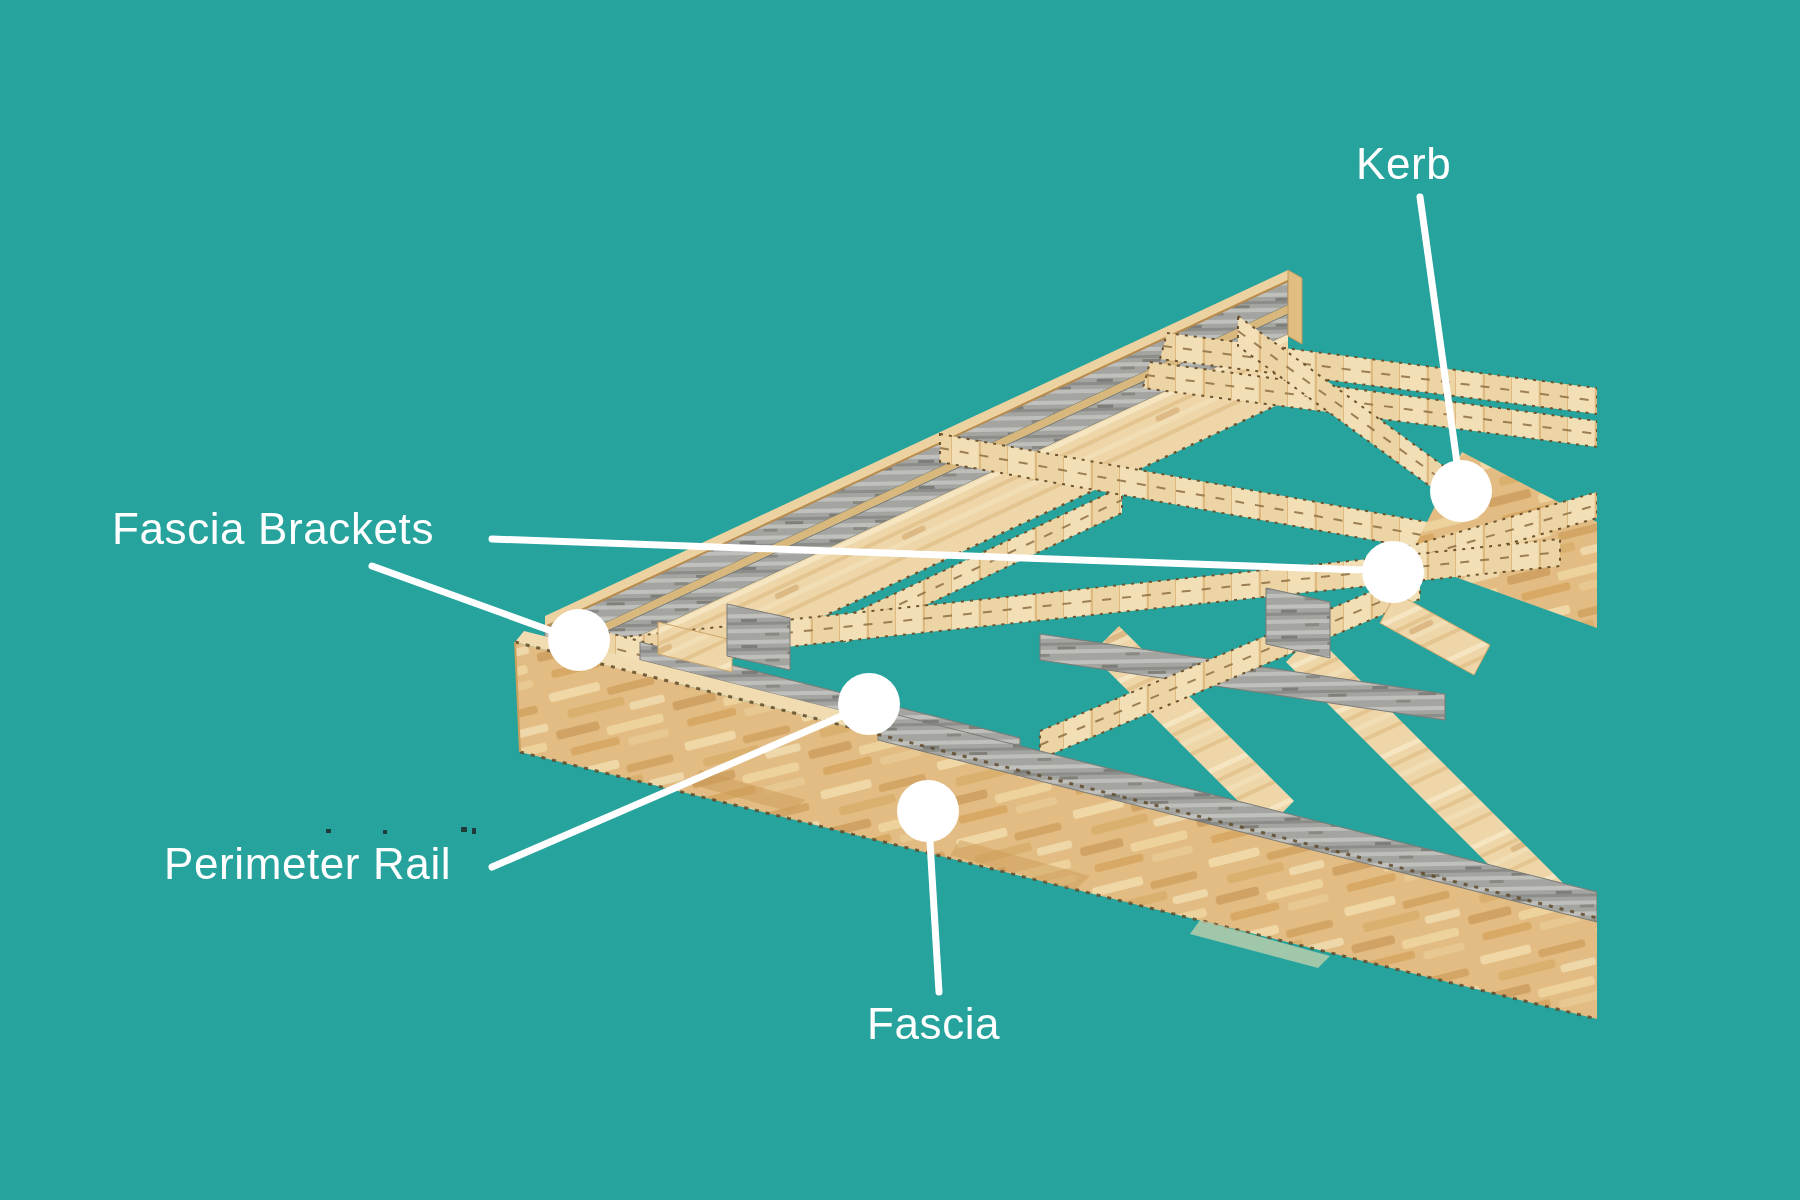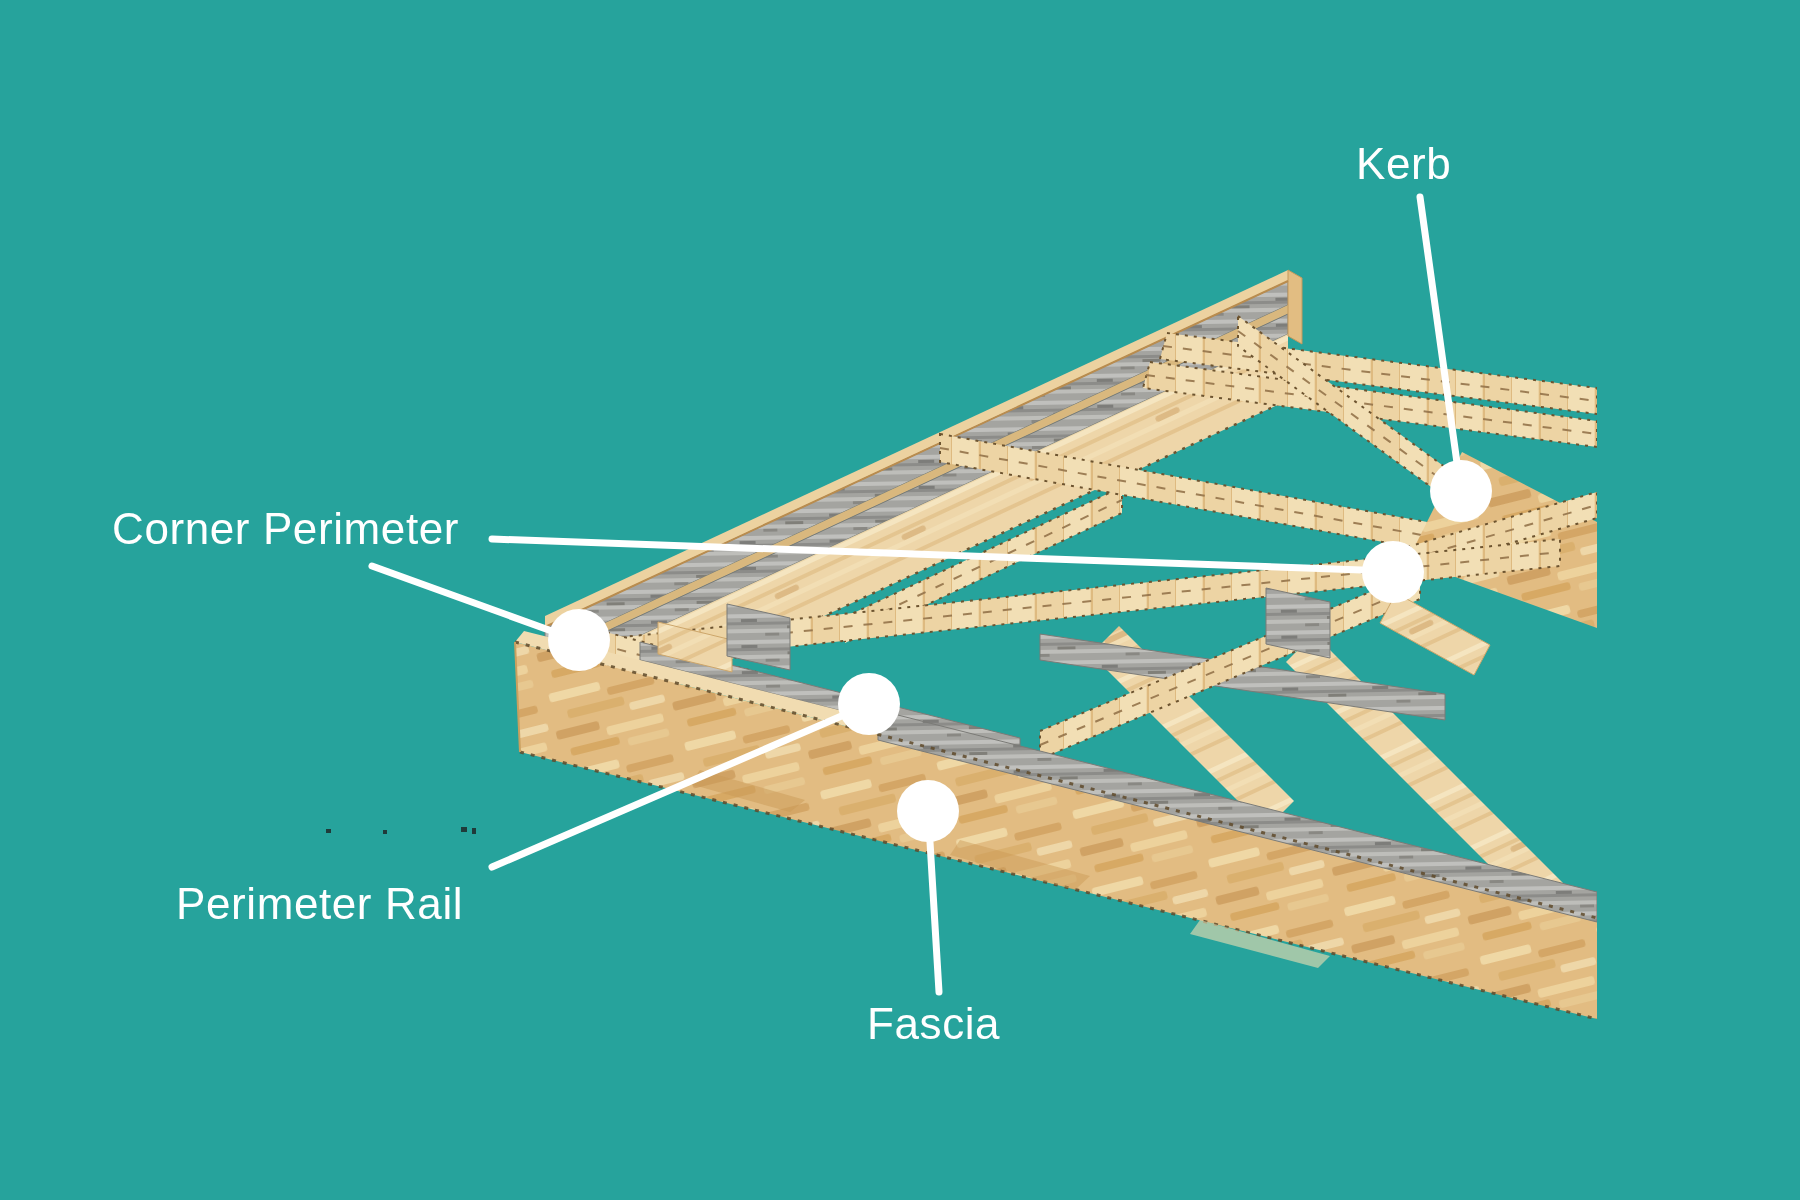--- a/index.html
+++ b/index.html
@@ -10,21 +10,21 @@
   .stage{position:relative;width:1800px;height:1051px;background:var(--bg);overflow:hidden;}
   .stage svg{position:absolute;left:0;top:0;}
   .callout-label{
     position:absolute;color:var(--text);
     font-family:"Liberation Sans", sans-serif;
     font-size:44px;font-weight:400;letter-spacing:.6px;line-height:1;
     white-space:nowrap;user-select:none;
   }
   .label-kerb{left:1356px;top:142px;}
   .label-corner-brackets{left:112px;top:507px;}
-  .label-perimeter-rail{left:176px;top:842px;margin-top:40px;}
+  .label-perimeter-rail{left:164px;top:842px;}
   .label-fascia{left:867px;top:1002px;}
   .ser{stroke:#6d5430;stroke-width:2.5;stroke-dasharray:3 6.5;fill:none;}
   .ser2{stroke:#5f4a2a;stroke-width:3;stroke-dasharray:4 7;fill:none;opacity:.85;}
   .mid{stroke:#93734a;stroke-width:2;stroke-dasharray:9 11;fill:none;opacity:.9;}
   .joist{fill:url(#jwood);stroke:#6d5430;stroke-width:2;stroke-dasharray:3 6;}
   .galvq{fill:url(#galv);stroke:#7b7b77;stroke-width:1;}
   .wline{stroke:var(--line);stroke-width:7;stroke-linecap:round;fill:none;}
   .marker{fill:#ffffff;}
 </style>
 </head>
@@ -155,16 +155,16 @@
     </g>
 
     <circle cx="579" cy="640" r="31" class="marker"></circle>
     <circle cx="1393" cy="572" r="31" class="marker"></circle>
     <circle cx="1461" cy="491" r="31" class="marker"></circle>
     <circle cx="869" cy="704" r="31" class="marker"></circle>
     <circle cx="928" cy="811" r="31" class="marker"></circle>
   </svg>
 
   <div class="callout-label label-kerb">Kerb</div>
-  <div class="callout-label label-corner-brackets">Corner Perimeter</div>
+  <div class="callout-label label-corner-brackets">Fascia Brackets</div>
   <div class="callout-label label-perimeter-rail">Perimeter Rail</div>
   <div class="callout-label label-fascia">Fascia</div>
 </div>
 
 </body></html>

